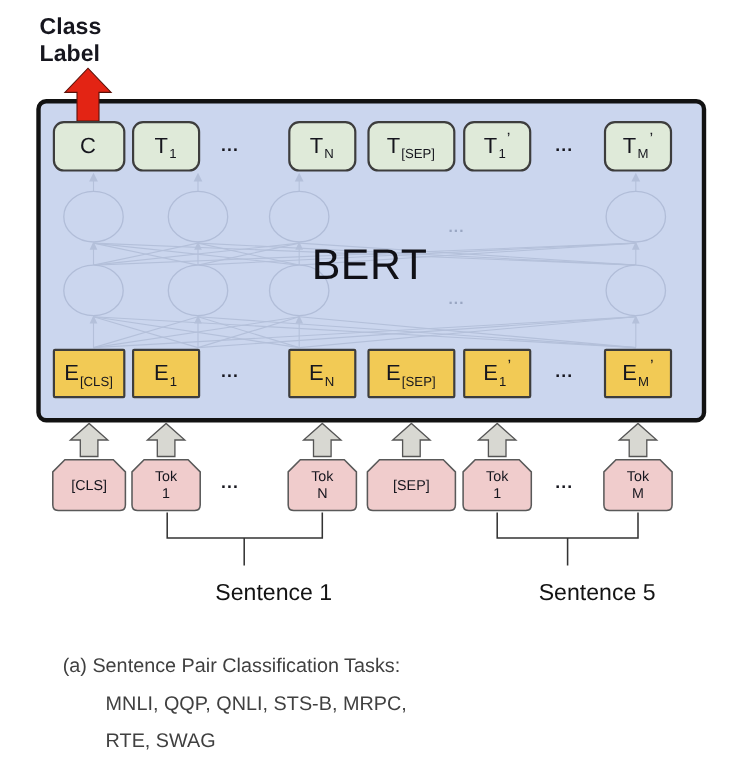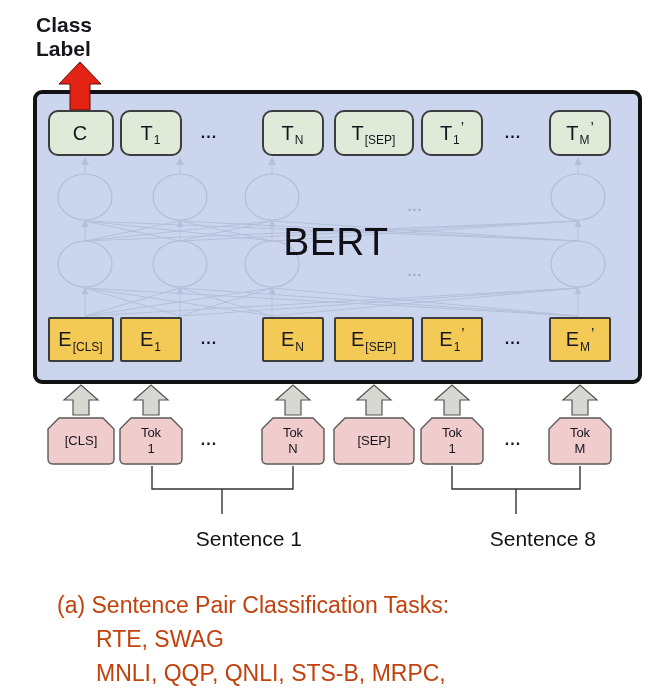--- a/index.html
+++ b/index.html
@@ -31,21 +31,21 @@
   .sub{font-size:12px;color:#16161e;position:relative;top:7px;margin-left:1px;}
   .prime{font-size:15px;color:#16161e;position:relative;top:-7px;margin-left:1px;}
   .tok-label{
     position:absolute;top:418px;height:46px;
     display:flex;flex-direction:column;align-items:center;justify-content:center;
     font-size:13px;line-height:1.25;color:#16161e;text-align:center;
   }
   .dots{position:absolute;width:30px;text-align:center;font-size:16px;font-weight:700;color:#16161e;letter-spacing:1px;}
   .net-dots{position:absolute;width:30px;text-align:center;font-size:14px;font-weight:700;color:#9aa7c3;letter-spacing:1px;}
   .sentence{position:absolute;top:527px;width:160px;text-align:right;font-size:21px;color:#131313;}
-  .caption{left:57px;top:588px;font-size:23px;line-height:34px;color:#c2410c;}
+  .caption{left:57px;top:588px;font-size:18px;line-height:34px;color:#404040;}
   .caption p{margin:0;}
   .caption .indent{margin-left:39px;}
   svg{position:absolute;left:0;top:0;}
   .c0{left:48px;width:66px;} .c1{left:120px;width:62px;} .c2{left:262px;width:62px;}
   .c3{left:334px;width:80px;} .c4{left:421px;width:62px;} .c5{left:549px;width:62px;}
 </style>
 </head>
 <body>
 
 <div class="stage">
@@ -242,21 +242,21 @@
       <span>Tok</span>
       <span>1</span>
     </div>
   <div class="dots" style="left:498px;top:431px;">...</div>
   <div class="tok-label c5">
       <span>Tok</span>
       <span>M</span>
     </div>
 
   <div class="sentence" style="left:142px;">Sentence 1</div>
-  <div class="sentence" style="left:436px;">Sentence 8</div>
+  <div class="sentence" style="left:436px;">Sentence 5</div>
 
   <div class="abs caption">
     <p>(a) Sentence Pair Classification Tasks:</p>
+    <p class="indent">MNLI, QQP, QNLI, STS-B, MRPC,</p>
     <p class="indent">RTE, SWAG</p>
-    <p class="indent">MNLI, QQP, QNLI, STS-B, MRPC,</p>
   </div>
 
 </div>
 
 </body></html>

